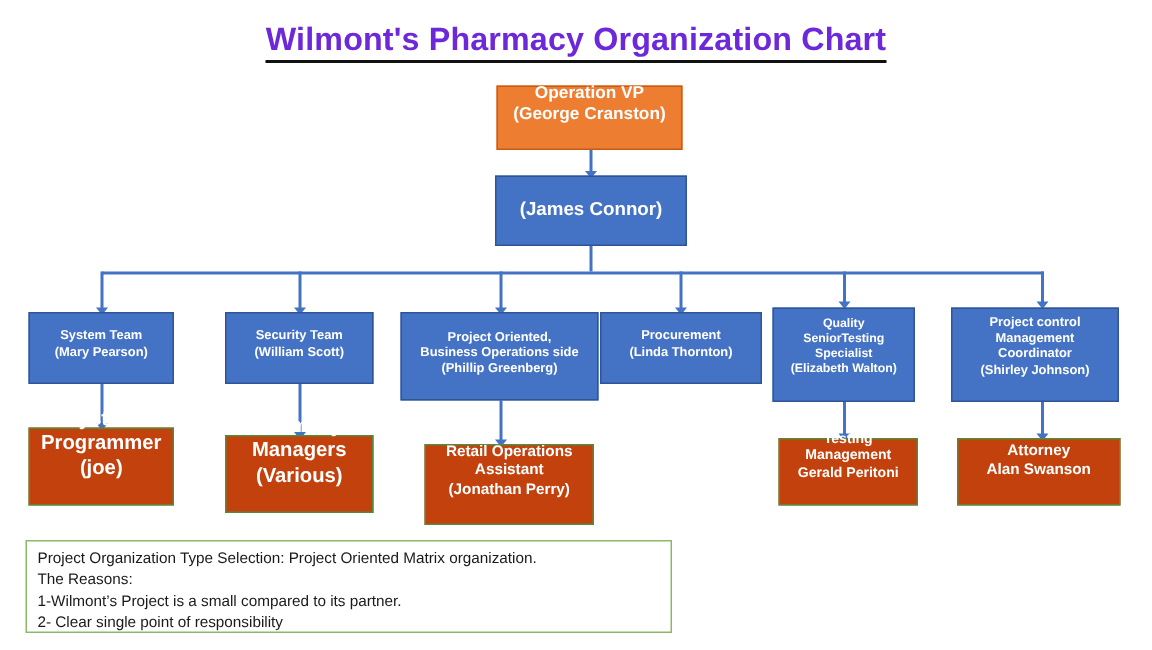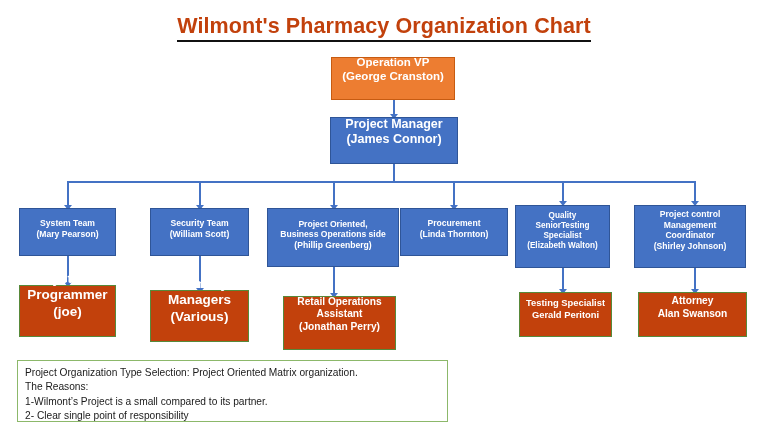--- a/index.html
+++ b/index.html
@@ -19,21 +19,21 @@
     overflow: hidden;
   }
   .title {
     position: absolute;
     left: 0;
     top: 14px;
     width: 768px;
     text-align: center;
     font-size: 21.5px;
     font-weight: 700;
-    color: #c2410c;
+    color: #6d28d9;
     letter-spacing: 0.1px;
   }
   .title span.t {
     border-bottom: 2px solid #111111;
     padding-bottom: 2px;
   }
   .node {
     position: absolute;
     box-sizing: border-box;
     display: flex;
@@ -149,21 +149,20 @@
 
   <div class="vline" style="left:694.2px; top:268px; height:23px;"></div>
   <div class="arrowhead" style="left:691px; top:289px;"></div>
 
   <div class="node orange sz-root" style="left:331px; top:57px; width:124px; height:43px;">
     <span class="ln">Operation VP</span>
     <span class="ln">(George Cranston)</span>
   </div>
 
   <div class="node blue sz-pm" style="left:330px; top:117px; width:128px; height:47px;">
-    <span class="ln">Project Manager</span>
     <span class="ln">(James Connor)</span>
   </div>
 
   <div class="node blue sz-lvl3" style="left:19px; top:208px; width:97px; height:48px;">
     <span class="ln">System Team</span>
     <span class="ln">(Mary Pearson)</span>
   </div>
 
   <div class="node blue sz-lvl3" style="left:150px; top:208px; width:99px; height:48px;">
     <span class="ln">Security Team</span>
@@ -207,21 +206,21 @@
     <span class="ln">(Various)</span>
   </div>
 
   <div class="node green sz-leaf-md" style="left:283px; top:296px; width:113px; height:54px;">
     <span class="ln">Retail Operations</span>
     <span class="ln">Assistant</span>
     <span class="ln">(Jonathan Perry)</span>
   </div>
 
   <div class="node green sz-leaf-sm" style="left:519px; top:292px; width:93px; height:45px;">
-    <span class="ln">Testing Specialist</span>
+    <span class="ln">Testing Management</span>
     <span class="ln">Gerald Peritoni</span>
   </div>
 
   <div class="node green sz-leaf-md" style="left:638px; top:292px; width:109px; height:45px;">
     <span class="ln">Attorney</span>
     <span class="ln">Alan Swanson</span>
   </div>
 
   <div class="notes">
     <div>Project Organization Type Selection: Project Oriented Matrix organization.</div>

